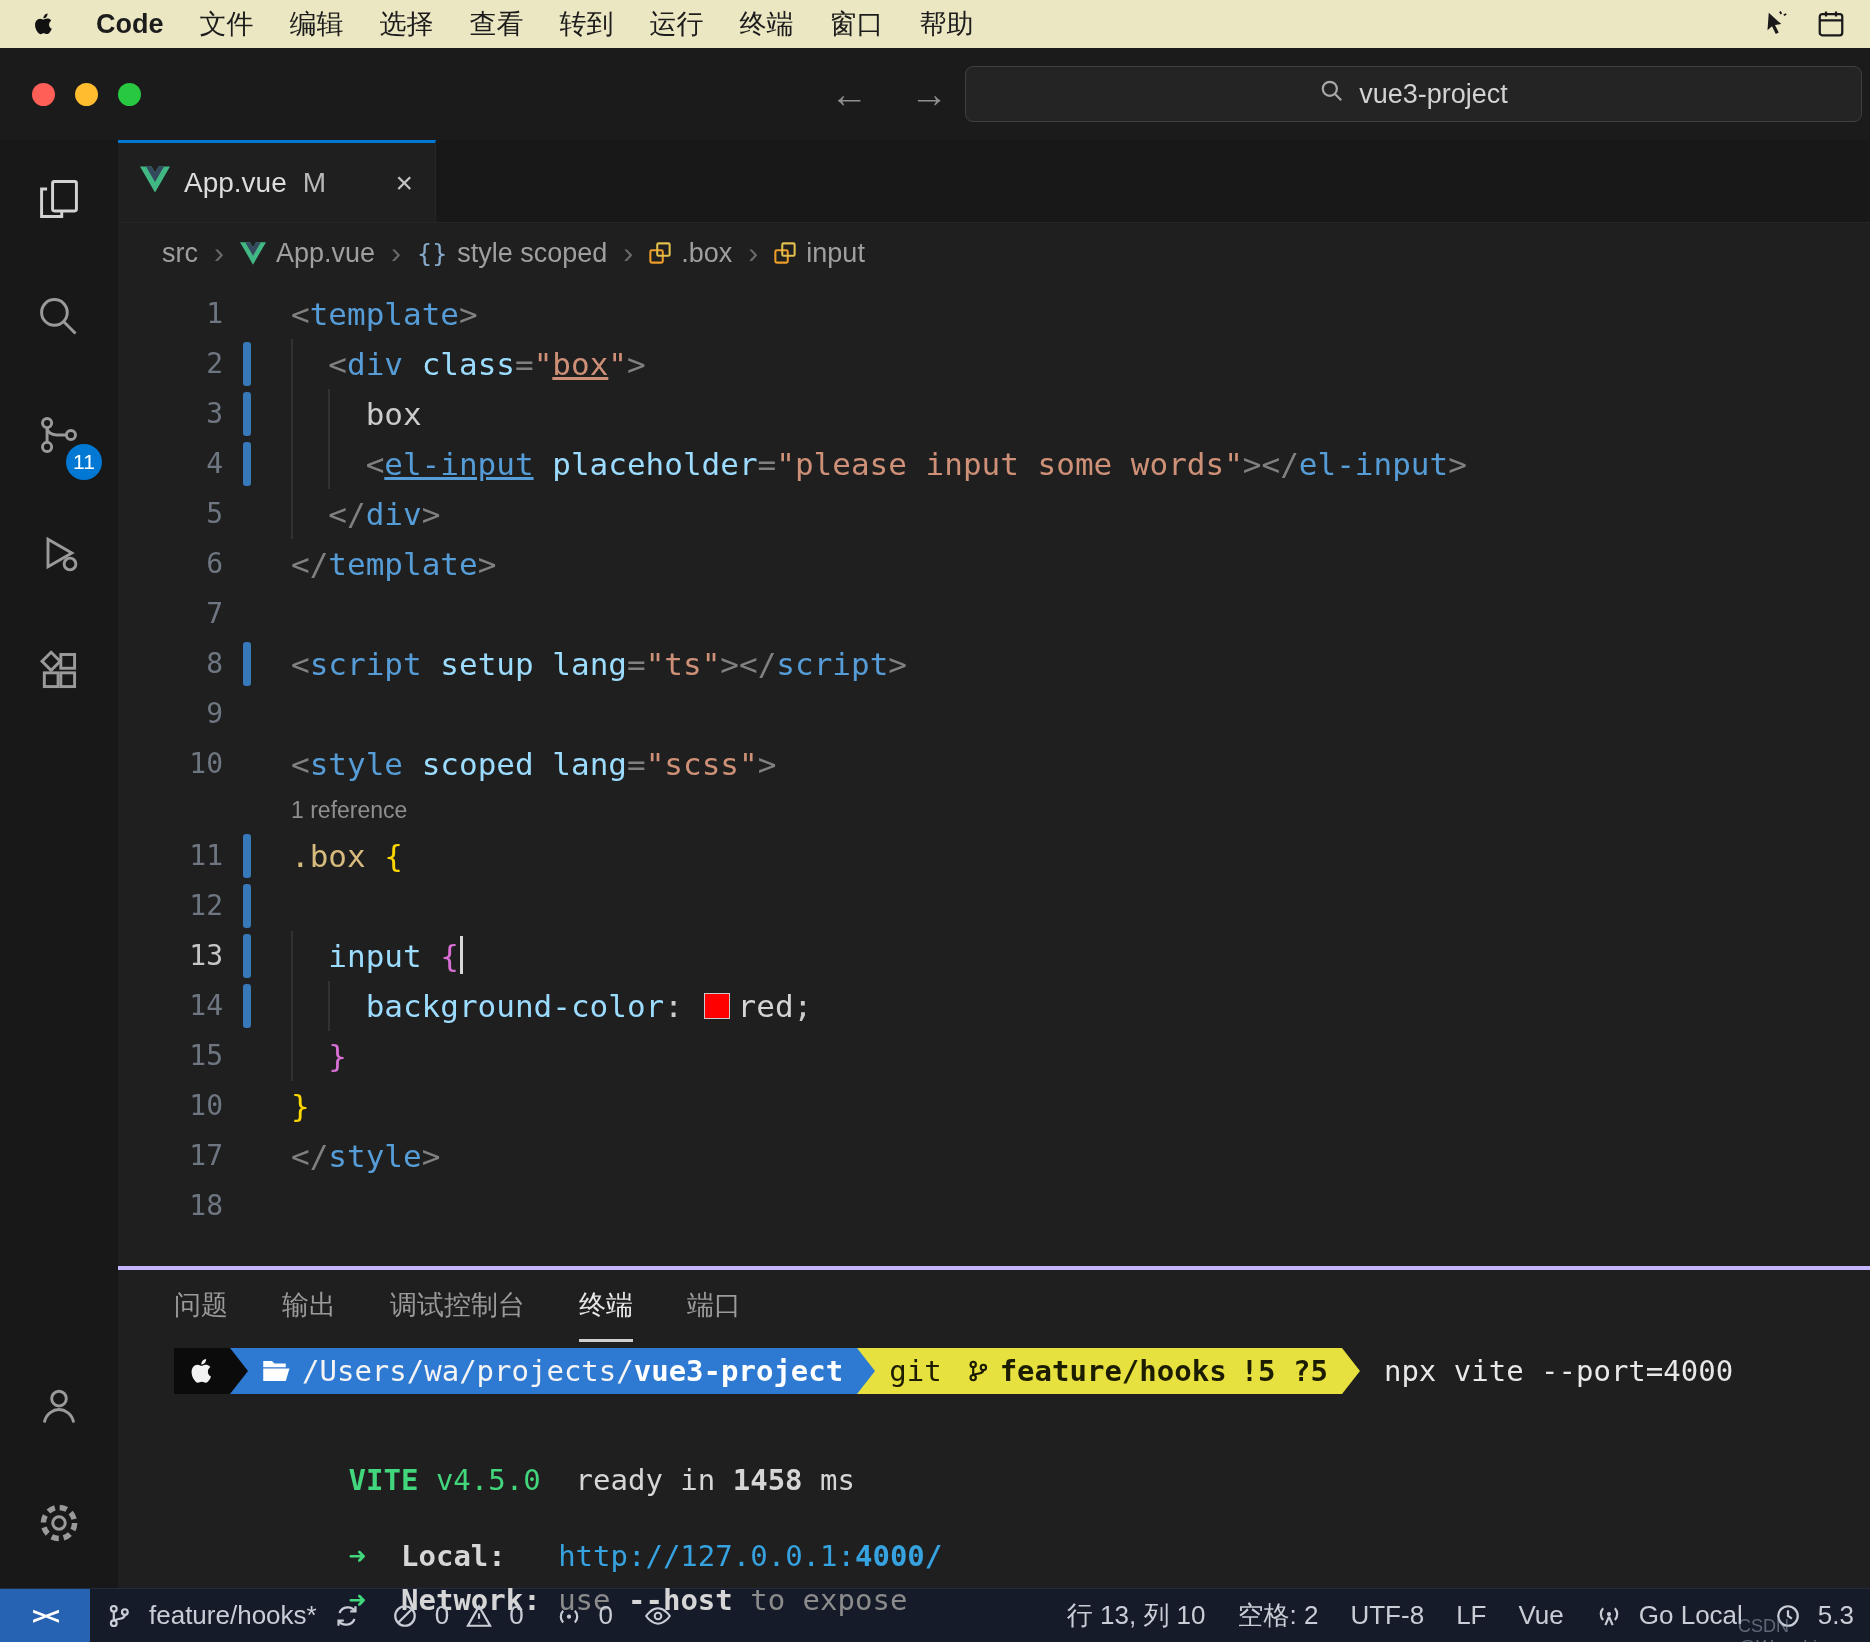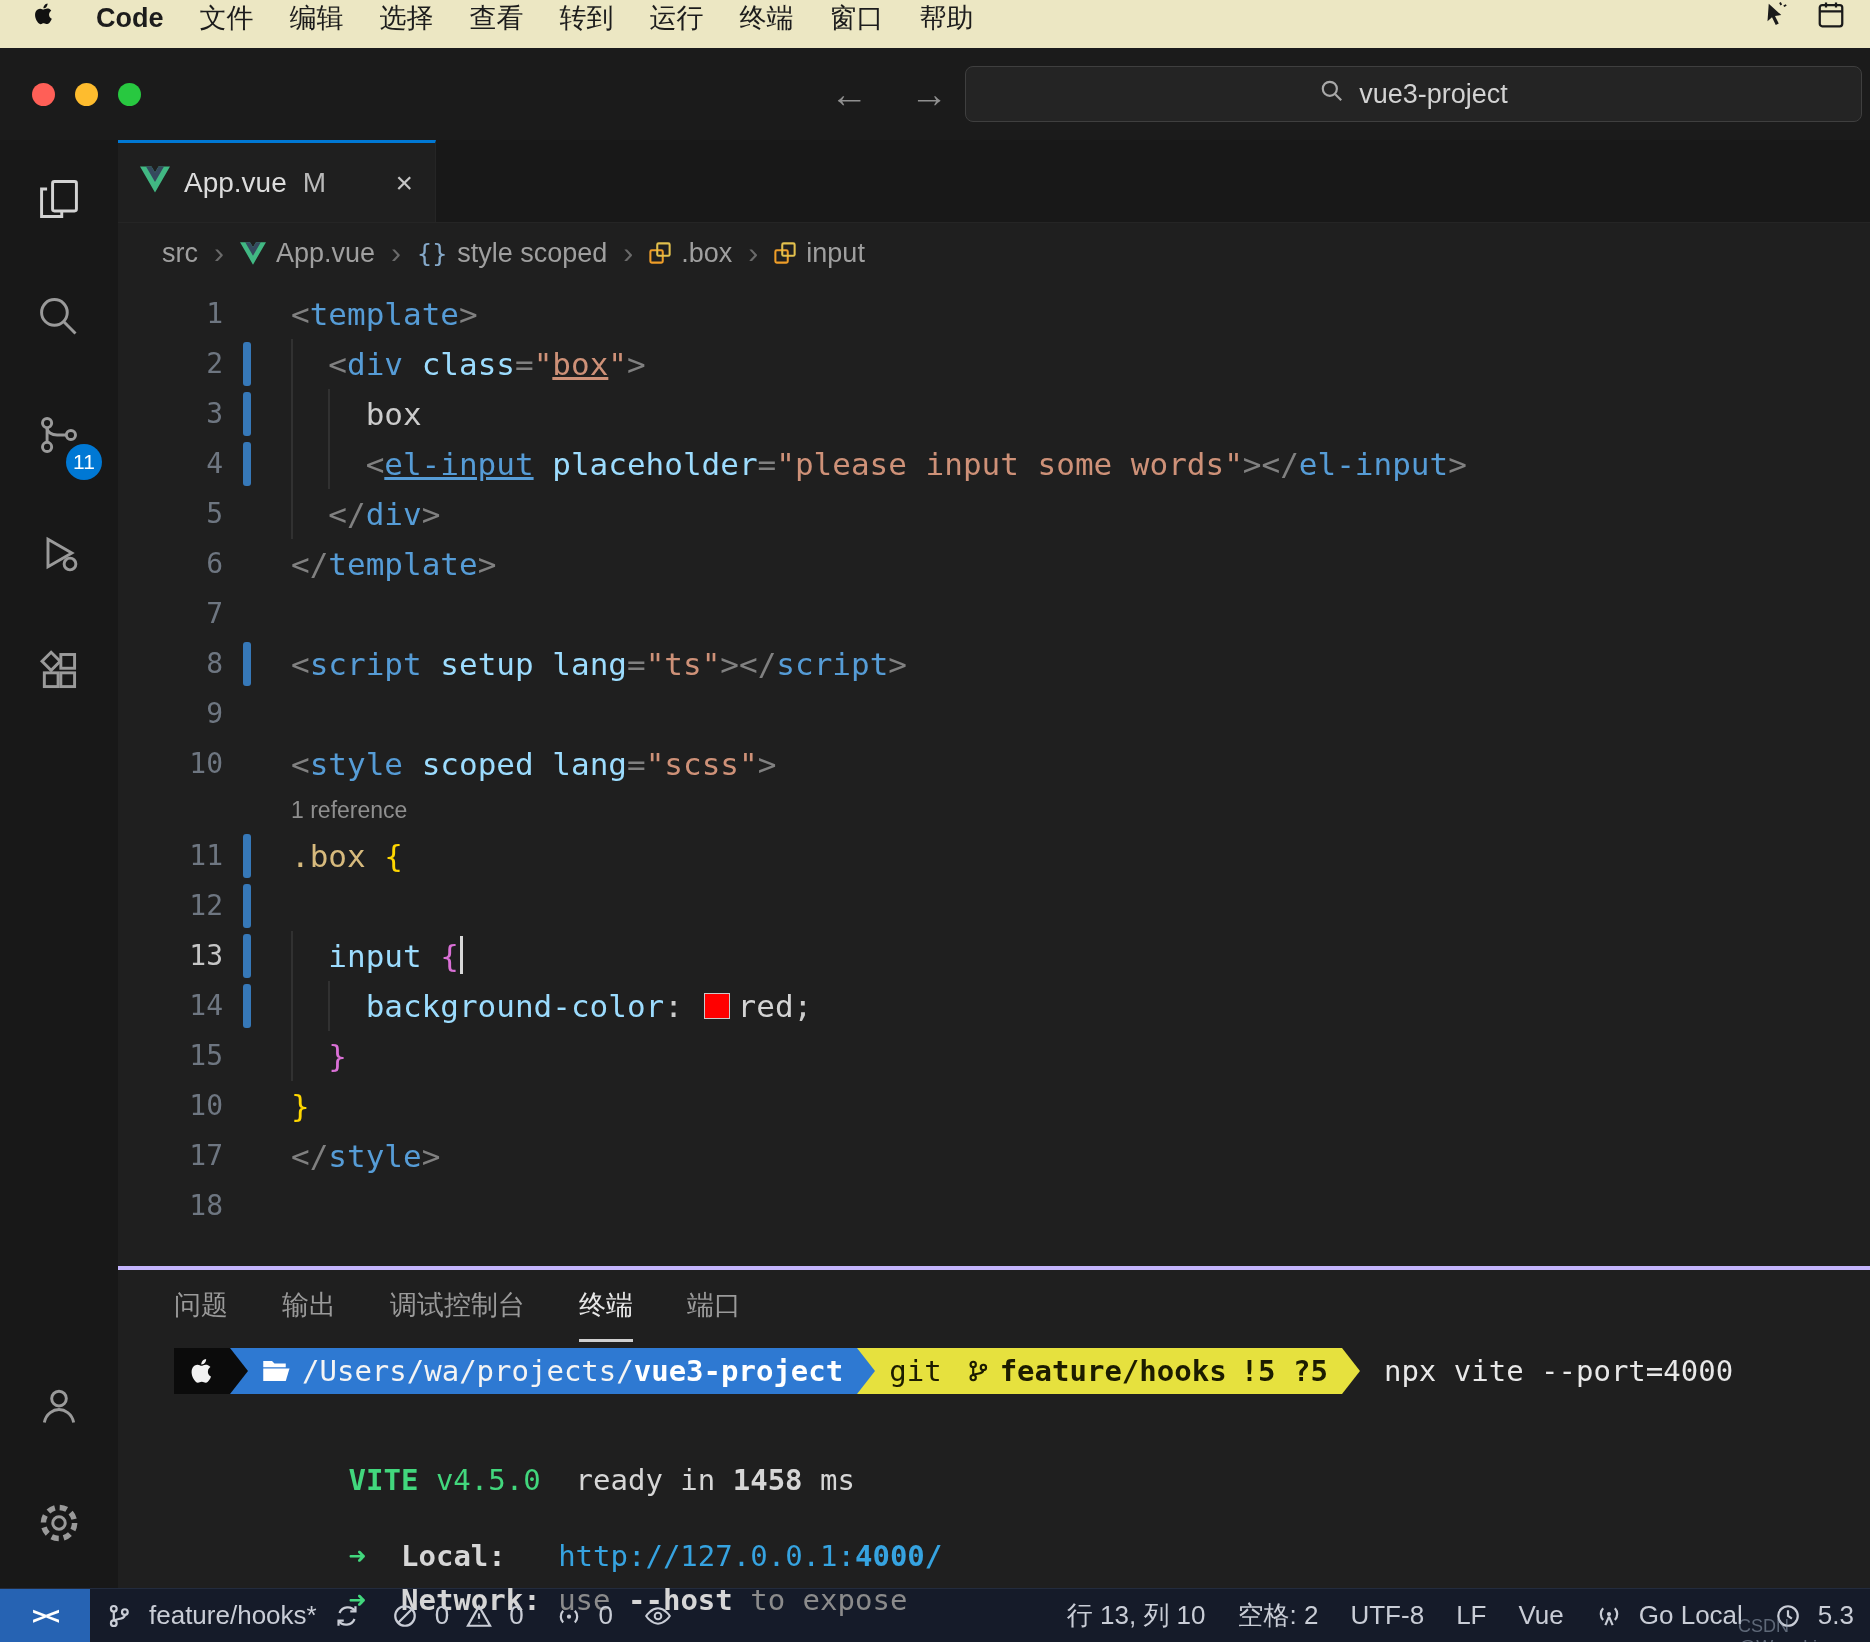--- a/index.html
+++ b/index.html
@@ -1,20 +1,20 @@
 <!DOCTYPE html>
 <html><head>
 <meta charset="utf-8">
 <style>
   * { box-sizing: border-box; margin: 0; padding: 0; }
   html,body { width:1870px; height:1642px; overflow:hidden; background:#1f1f1f;
     font-family:"Liberation Sans","DejaVu Sans",sans-serif; }
 
   
-  .menubar { height:48px; background:#ece7c3; display:flex; align-items:flex-start; padding:0 24px; }
+  .menubar { height:48px; background:#ece7c3; display:flex; align-items:center; padding:0 24px; }
   .apple-wrap { width:40px; display:flex; justify-content:center; margin-right:14px; }
   .menu-items { display:flex; align-items:center; }
   .menu-item { padding:0 18px; font-size:27px; color:#1c1c1c; white-space:nowrap; }
   .mi-bold { font-weight:700; }
   .mb-spacer { flex:1; }
   .mb-icon { margin-left:26px; display:flex; align-items:center; }
 
   
   .titlebar { height:92px; background:#1b1b1b; position:relative; display:flex; align-items:center; }
   .traffic { display:flex; gap:20px; margin-left:32px; }

